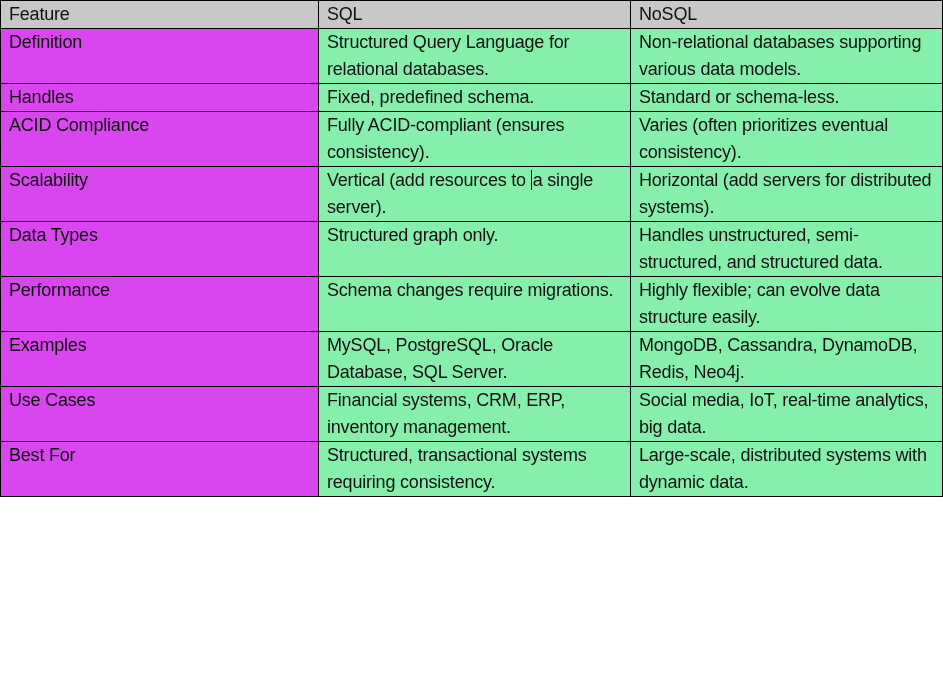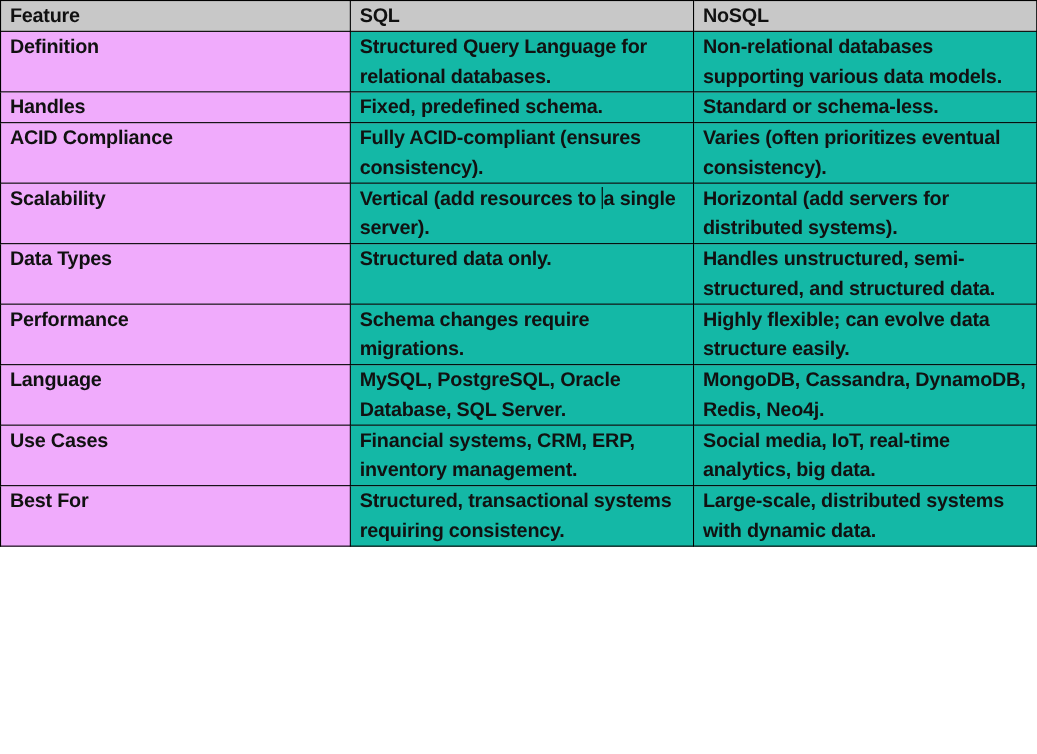--- a/index.html
+++ b/index.html
@@ -25,32 +25,32 @@
       line-height: 27px;
     }
     table.cmp col.c1 { width: 318px; }
     table.cmp col.c2 { width: 312px; }
     table.cmp col.c3 { width: 312px; }
     table.cmp th, table.cmp td {
       border: 1px solid #000000;
       padding: 0 8px 0 8px;
       vertical-align: top;
       text-align: left;
-      font-weight: bold;
+      font-weight: normal;
       letter-spacing: -0.2px;
     }
     table.cmp thead th {
       background: #c8c8c8;
       height: 27px;
     }
     table.cmp tbody td.feature {
-      background: #f0abfc;
+      background: #d946ef;
     }
     table.cmp tbody td.val {
-      background: #14b8a6;
+      background: #86efac;
     }
     .caret {
       display: inline-block;
       width: 1px;
       height: 20px;
       background: #000;
       vertical-align: -4px;
       margin-right: 1px;
     }
   </style>
@@ -86,30 +86,30 @@
       <td class="val">Fully ACID-compliant (ensures consistency).</td>
       <td class="val">Varies (often prioritizes eventual consistency).</td>
     </tr>
     <tr style="height:55px">
       <td class="feature">Scalability</td>
       <td class="val"><span>Vertical (add resources to </span><span class="caret"></span><span>a single server).</span></td>
       <td class="val">Horizontal (add servers for distributed systems).</td>
     </tr>
     <tr style="height:55px">
       <td class="feature">Data Types</td>
-      <td class="val">Structured data only.</td>
+      <td class="val">Structured graph only.</td>
       <td class="val">Handles unstructured, semi-structured, and structured data.</td>
     </tr>
     <tr style="height:55px">
       <td class="feature">Performance</td>
       <td class="val">Schema changes require migrations.</td>
       <td class="val">Highly flexible; can evolve data structure easily.</td>
     </tr>
     <tr style="height:55px">
-      <td class="feature">Language</td>
+      <td class="feature">Examples</td>
       <td class="val">MySQL, PostgreSQL, Oracle Database, SQL Server.</td>
       <td class="val">MongoDB, Cassandra, DynamoDB, Redis, Neo4j.</td>
     </tr>
     <tr style="height:55px">
       <td class="feature">Use Cases</td>
       <td class="val">Financial systems, CRM, ERP, inventory management.</td>
       <td class="val">Social media, IoT, real-time analytics, big data.</td>
     </tr>
     <tr style="height:55px">
       <td class="feature">Best For</td>

